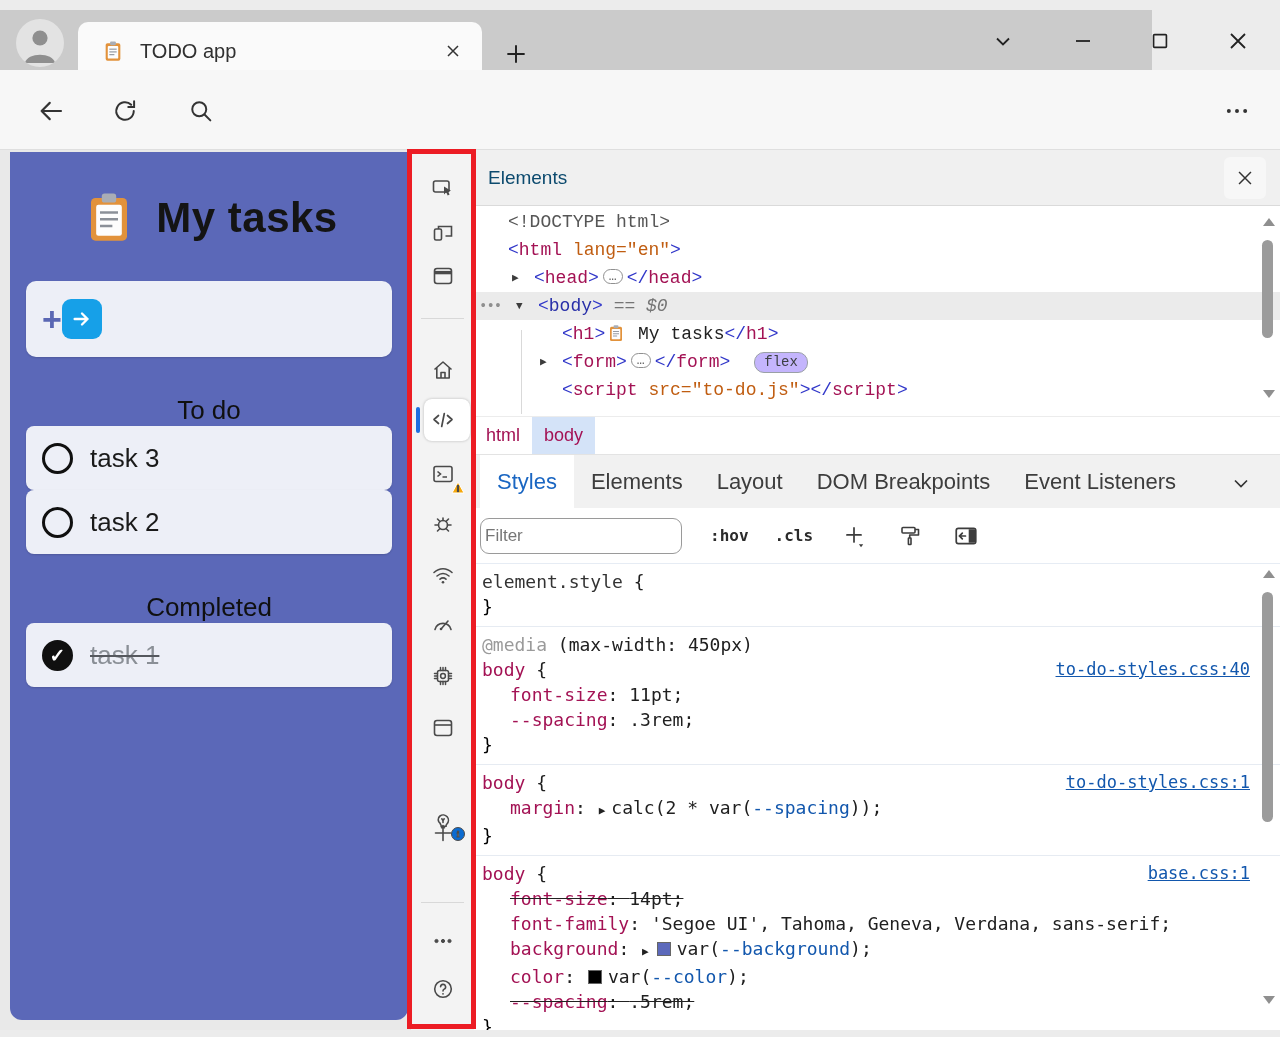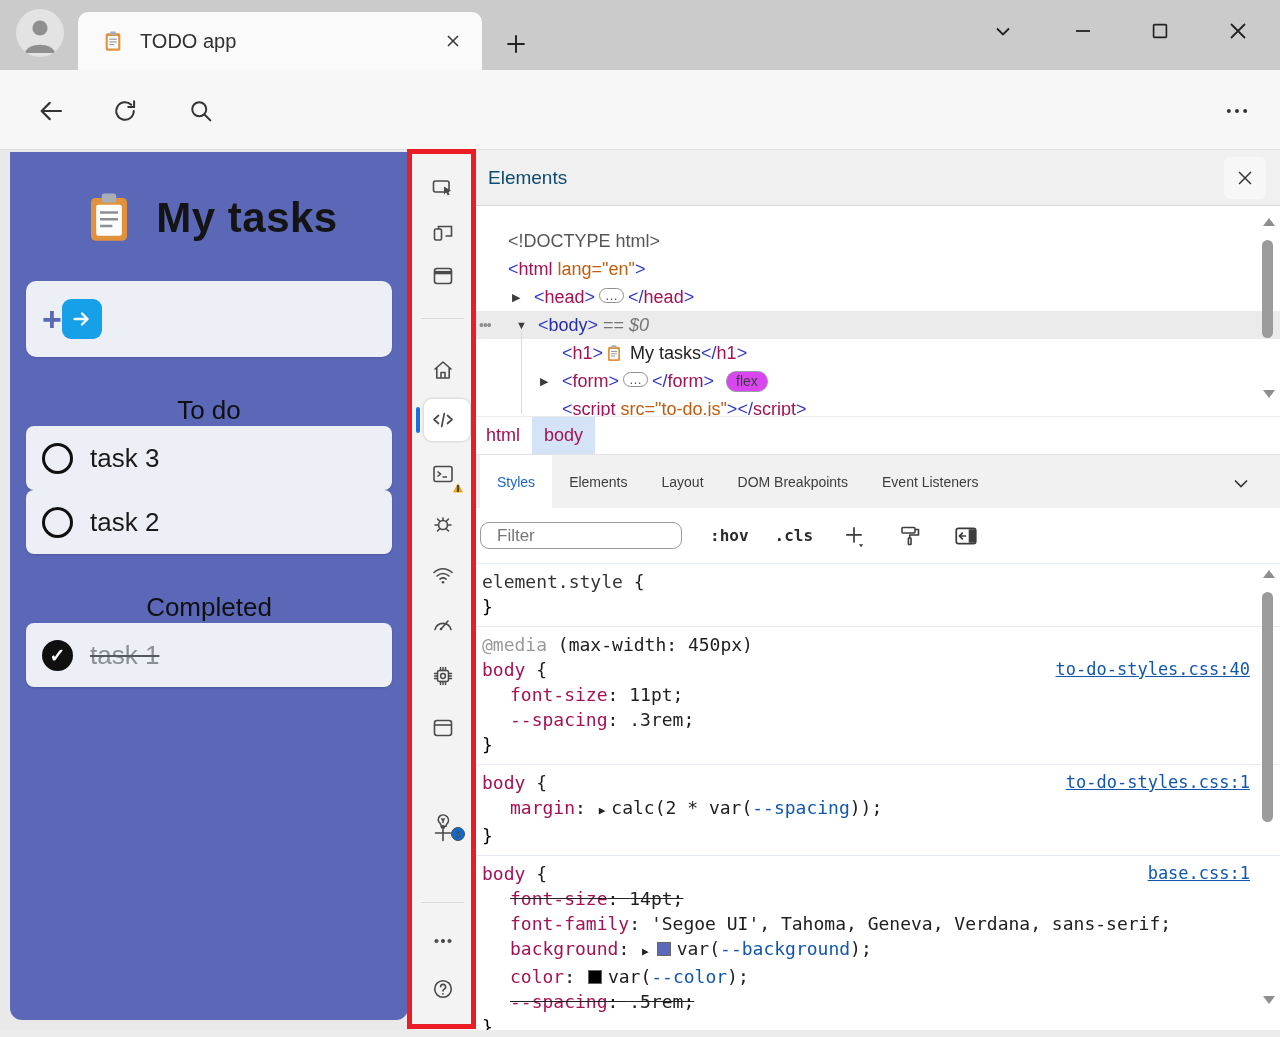--- a/index.html
+++ b/index.html
@@ -1,21 +1,21 @@
 <!DOCTYPE html>
 <html><head>
 <meta charset="utf-8">
 <style>
   *{margin:0;padding:0;box-sizing:border-box}
   html,body{width:1280px;height:1037px}
   body{position:relative;overflow:hidden;background:#ececec;font-family:"Liberation Sans",sans-serif;-webkit-font-smoothing:antialiased}
   svg{display:block}
 
   
-  .titlebar{position:absolute;left:0;top:0;width:1280px;height:70px;background:#cbcbcb}
+  .titlebar{position:absolute;left:0;top:10px;width:1152px;height:70px;background:#cbcbcb}
   .avatar{position:absolute;left:16px;top:9px;width:48px;height:48px;border-radius:50%;background:#e3e3e3;overflow:hidden}
   .tab{position:absolute;left:78px;top:12px;width:404px;height:58px;background:#fafafa;border-radius:10px 10px 0 0;display:flex;align-items:center;padding:0 14px 0 22px}
   .tab-title{font-size:20px;color:#303030;margin-left:14px;flex:1}
   .icon-btn{display:flex;align-items:center;justify-content:center;cursor:default}
   .tab-close{width:30px;height:30px;border-radius:6px}
   .newtab{position:absolute;left:498px;top:26px;width:36px;height:36px}
   .wc{position:absolute;top:11px;width:46px;height:40px}
 
   
   .toolbar{position:absolute;left:0;top:70px;width:1280px;height:80px;background:#f7f7f7;border-bottom:1px solid #dfdfdf}
@@ -53,45 +53,45 @@
   .mini-badge{position:absolute;right:-4px;bottom:-3px}
   .red-annotation{position:absolute;left:407px;top:149px;width:69px;height:880px;border:5px solid #ec1c24;pointer-events:none;z-index:50}
 
   
   .devtools{position:absolute;left:474px;top:150px;width:806px;height:887px;background:#fff;overflow:hidden}
   .dt-header{position:absolute;left:0;top:0;width:806px;height:56px;background:#f0f0f0;border-bottom:1px solid #dadada;display:flex;align-items:center;padding:0 14px}
   .dt-title{font-size:19px;color:#0c4a6e}
   .dt-close{margin-left:auto;width:42px;height:42px;border-radius:6px;background:#f7f7f7}
 
   
-  .dom-area{position:absolute;left:0;top:56px;width:806px;height:210px;background:#fff;overflow:hidden;padding-top:21px;font-family:Liberation Sans, sans-serif;font-size:18px}
+  .dom-area{position:absolute;left:0;top:56px;width:806px;height:210px;background:#fff;overflow:hidden;padding-top:2px;font-family:Liberation Mono, monospace;font-size:18px}
   .dom-line{position:relative;height:28px;line-height:28px;white-space:nowrap}
   .dom-line.selected{background:#ebebeb}
   .tree-arrow{position:absolute;top:0;font-size:11px;color:#3c3c3c}
   .gutter{position:absolute;left:5px;top:0;color:#8f8f8f;font-size:14px;letter-spacing:-1px}
   .ct-doc{color:#565656}.ct-pln{color:#222}.ct-brk{color:#3036c9}.ct-tag{color:#a31254}
   .ct-tagb{color:#272ea8}.ct-att{color:#c05d11}.ct-eq{color:#757575}.ct-dollar{color:#757575;font-style:italic}
   .pill{display:inline-block;border:1px solid #909090;border-radius:8px;background:#fff;color:#555;font-size:13px;line-height:13px;padding:0 5px;margin:0 4px;vertical-align:3px}
-  .flex-badge{display:inline-block;border:1px solid #9aa0a6;border-radius:10px;background:#d946ef;color:#3c4043;font-size:14px;line-height:19px;padding:0 9px;margin-left:12px;vertical-align:1px}
+  .flex-badge{display:inline-block;border:1px solid #9aa0a6;border-radius:10px;background:#c4b5fd;color:#3c4043;font-size:14px;line-height:19px;padding:0 9px;margin-left:24px;vertical-align:1px}
   .indent-guide{position:absolute;left:47px;top:124px;height:84px;width:1px;background:#d9d9d9}
 
   
   .crumbs{position:absolute;left:0;top:266px;width:806px;height:38px;background:#fff;border-top:1px solid #ececec;display:flex;align-items:stretch}
   .crumb{display:flex;align-items:center;padding:0 12px;font-size:18px;color:#a31254}
   .crumb.active{background:#d4e3f8}
 
   
   .dt-tabs{position:absolute;left:0;top:304px;width:806px;height:54px;background:#f1f1f1;border-top:1px solid #e3e3e3;display:flex;align-items:stretch;padding-left:6px}
-  .dt-tab{display:flex;align-items:center;padding:0 17px;font-size:14px;color:#3d3d3d;white-space:nowrap}
+  .dt-tab{display:flex;align-items:center;padding:0 17px;font-size:22px;color:#3d3d3d;white-space:nowrap}
   .dt-tab.active{background:#fff;color:#1a66c2}
   .tabs-chevron{position:absolute;right:26px;top:15px;width:26px;height:26px}
 
   
   .styles-toolbar{position:absolute;left:0;top:358px;width:806px;height:56px;background:#fff;border-bottom:1px solid #e6ecf4;display:flex;align-items:center;padding-left:6px}
-  .filter-input{width:202px;height:27px;border:1px solid #9a9a9a;border-radius:9px;font-size:17px;color:#333;padding:0 16px;font-family:"Liberation Sans",sans-serif;outline:none;background:#fff}
+  .filter-input{width:202px;height:36px;border:1px solid #9a9a9a;border-radius:9px;font-size:17px;color:#333;padding:0 4px;font-family:"Liberation Sans",sans-serif;outline:none;background:#fff}
   .filter-input::placeholder{color:#767676}
   .st-toggle{font-family:"DejaVu Sans Mono",monospace;font-weight:bold;font-size:16px;color:#2b2b2b}
   .st-hov{margin-left:28px}.st-cls{margin-left:26px}
   .st-ic{margin-left:26px;width:30px;height:30px}
 
   
   .styles-area{position:absolute;left:0;top:414px;width:806px;height:473px;background:#fff;overflow:hidden;font-family:"DejaVu Sans Mono",monospace;font-size:18px}
   .rule{padding:5px 0 7px;border-bottom:1px solid #e6ebf2}
   .css-line{padding-left:8px;line-height:25px;white-space:nowrap}
   .css-line.decl{padding-left:36px}

